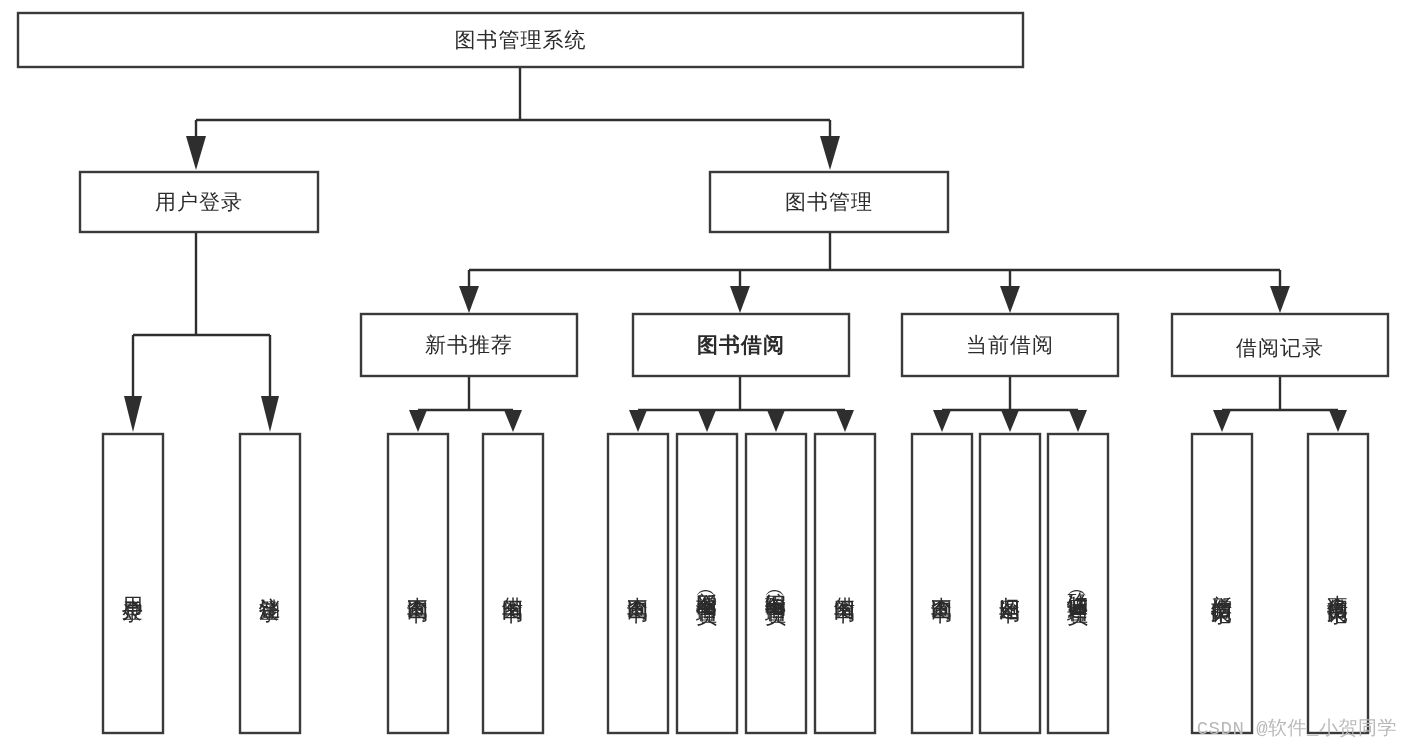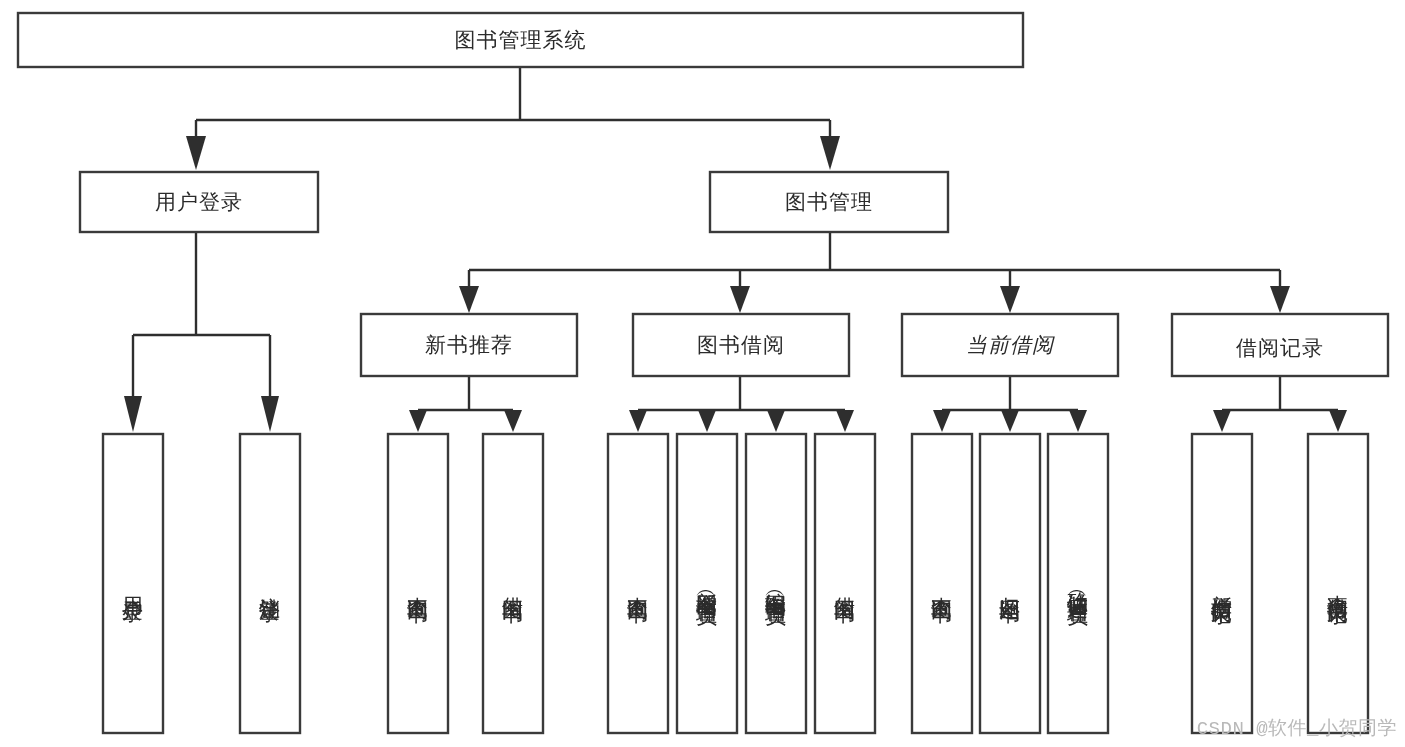--- a/index.html
+++ b/index.html
@@ -178,22 +178,22 @@
     <rect class="node-box" x="1192" y="434" width="60" height="299"></rect>
     <rect class="node-box" x="1308" y="434" width="60" height="299"></rect>
   </svg>
 
   <div class="hlabel-wrap" style="left:18px; top:13px; width:1005px; height:54px;">图书管理系统</div>
 
   <div class="hlabel-wrap" style="left:80px; top:172px; width:238px; height:60px;">用户登录</div>
   <div class="hlabel-wrap" style="left:710px; top:172px; width:238px; height:60px;border-radius:18px;">图书管理</div>
 
   <div class="hlabel-wrap" style="left:361px; top:314px; width:216px; height:62px;">新书推荐</div>
-  <div class="hlabel-wrap" style="left:633px; top:314px; width:216px; height:62px;">图书借阅</div>
-  <div class="hlabel-wrap" style="left:902px; top:314px; width:216px; height:62px;font-style:italic;">当前借阅</div>
+  <div class="hlabel-wrap" style="left:633px; top:314px; width:216px; height:62px;font-weight:bold;">图书借阅</div>
+  <div class="hlabel-wrap" style="left:902px; top:314px; width:216px; height:62px;">当前借阅</div>
   <div class="hlabel-wrap" style="left:1172px; top:314px; width:216px; height:68px;">借阅记录</div>
 
   <div class="vlabel-wrap" style="left:103px; top:434px; width:60px; height:299px;">用户登录</div>
   <div class="vlabel-wrap" style="left:240px; top:434px; width:60px; height:299px;">注销登录</div>
   <div class="vlabel-wrap" style="left:388px; top:434px; width:60px; height:299px;">查询图书</div>
   <div class="vlabel-wrap" style="left:483px; top:434px; width:60px; height:299px;">借阅图书</div>
   <div class="vlabel-wrap" style="left:608px; top:434px; width:60px; height:299px;">查询图书</div>
   <div class="vlabel-wrap" style="left:677px; top:434px; width:60px; height:299px;">新增图书（管理员）</div>
   <div class="vlabel-wrap" style="left:746px; top:434px; width:60px; height:299px;">编辑图书（管理员）</div>
   <div class="vlabel-wrap" style="left:815px; top:434px; width:60px; height:299px;">借阅图书</div>

